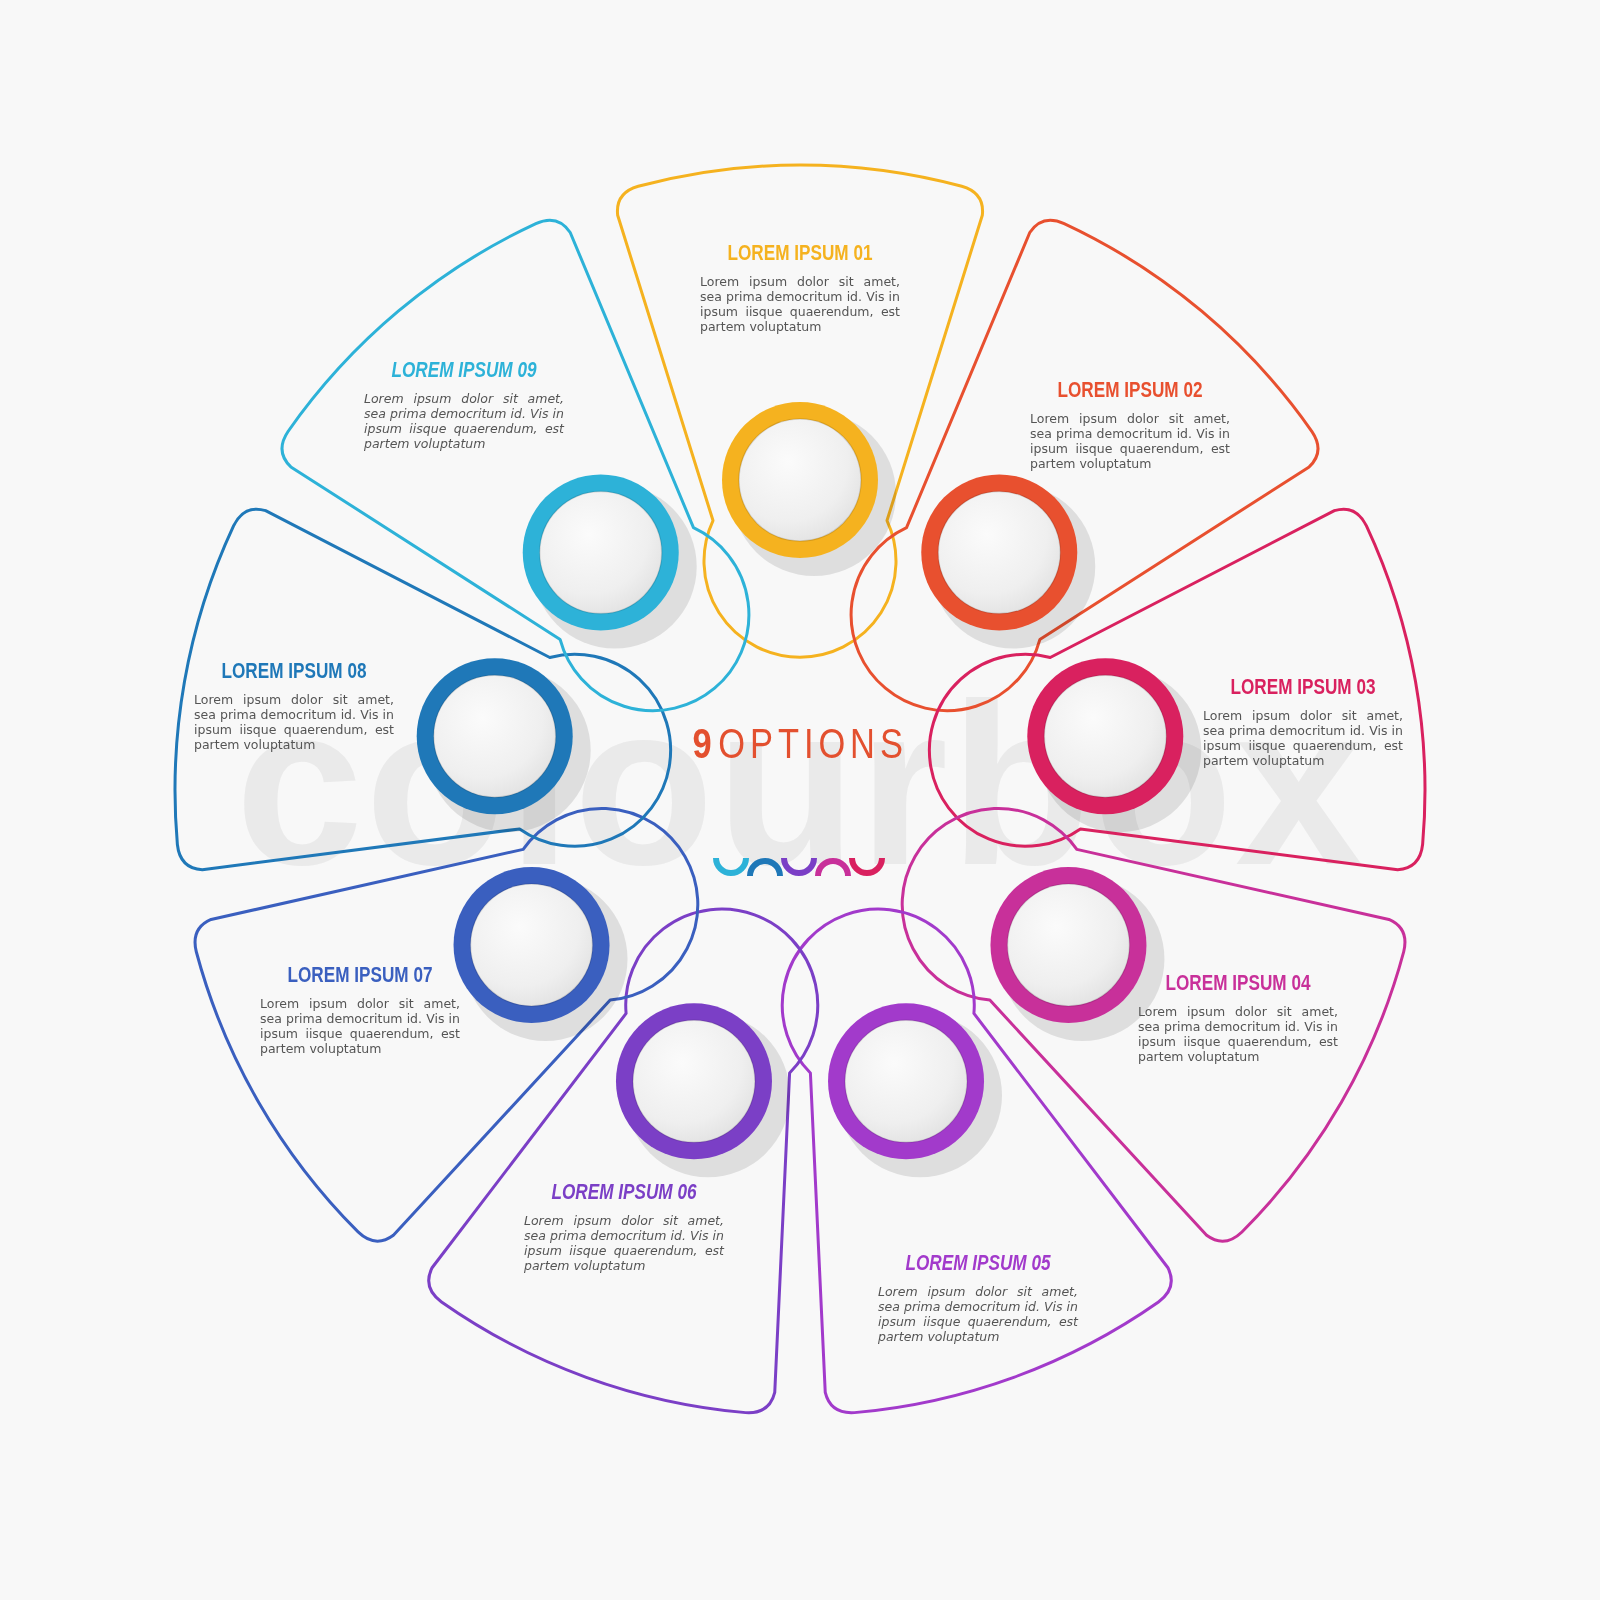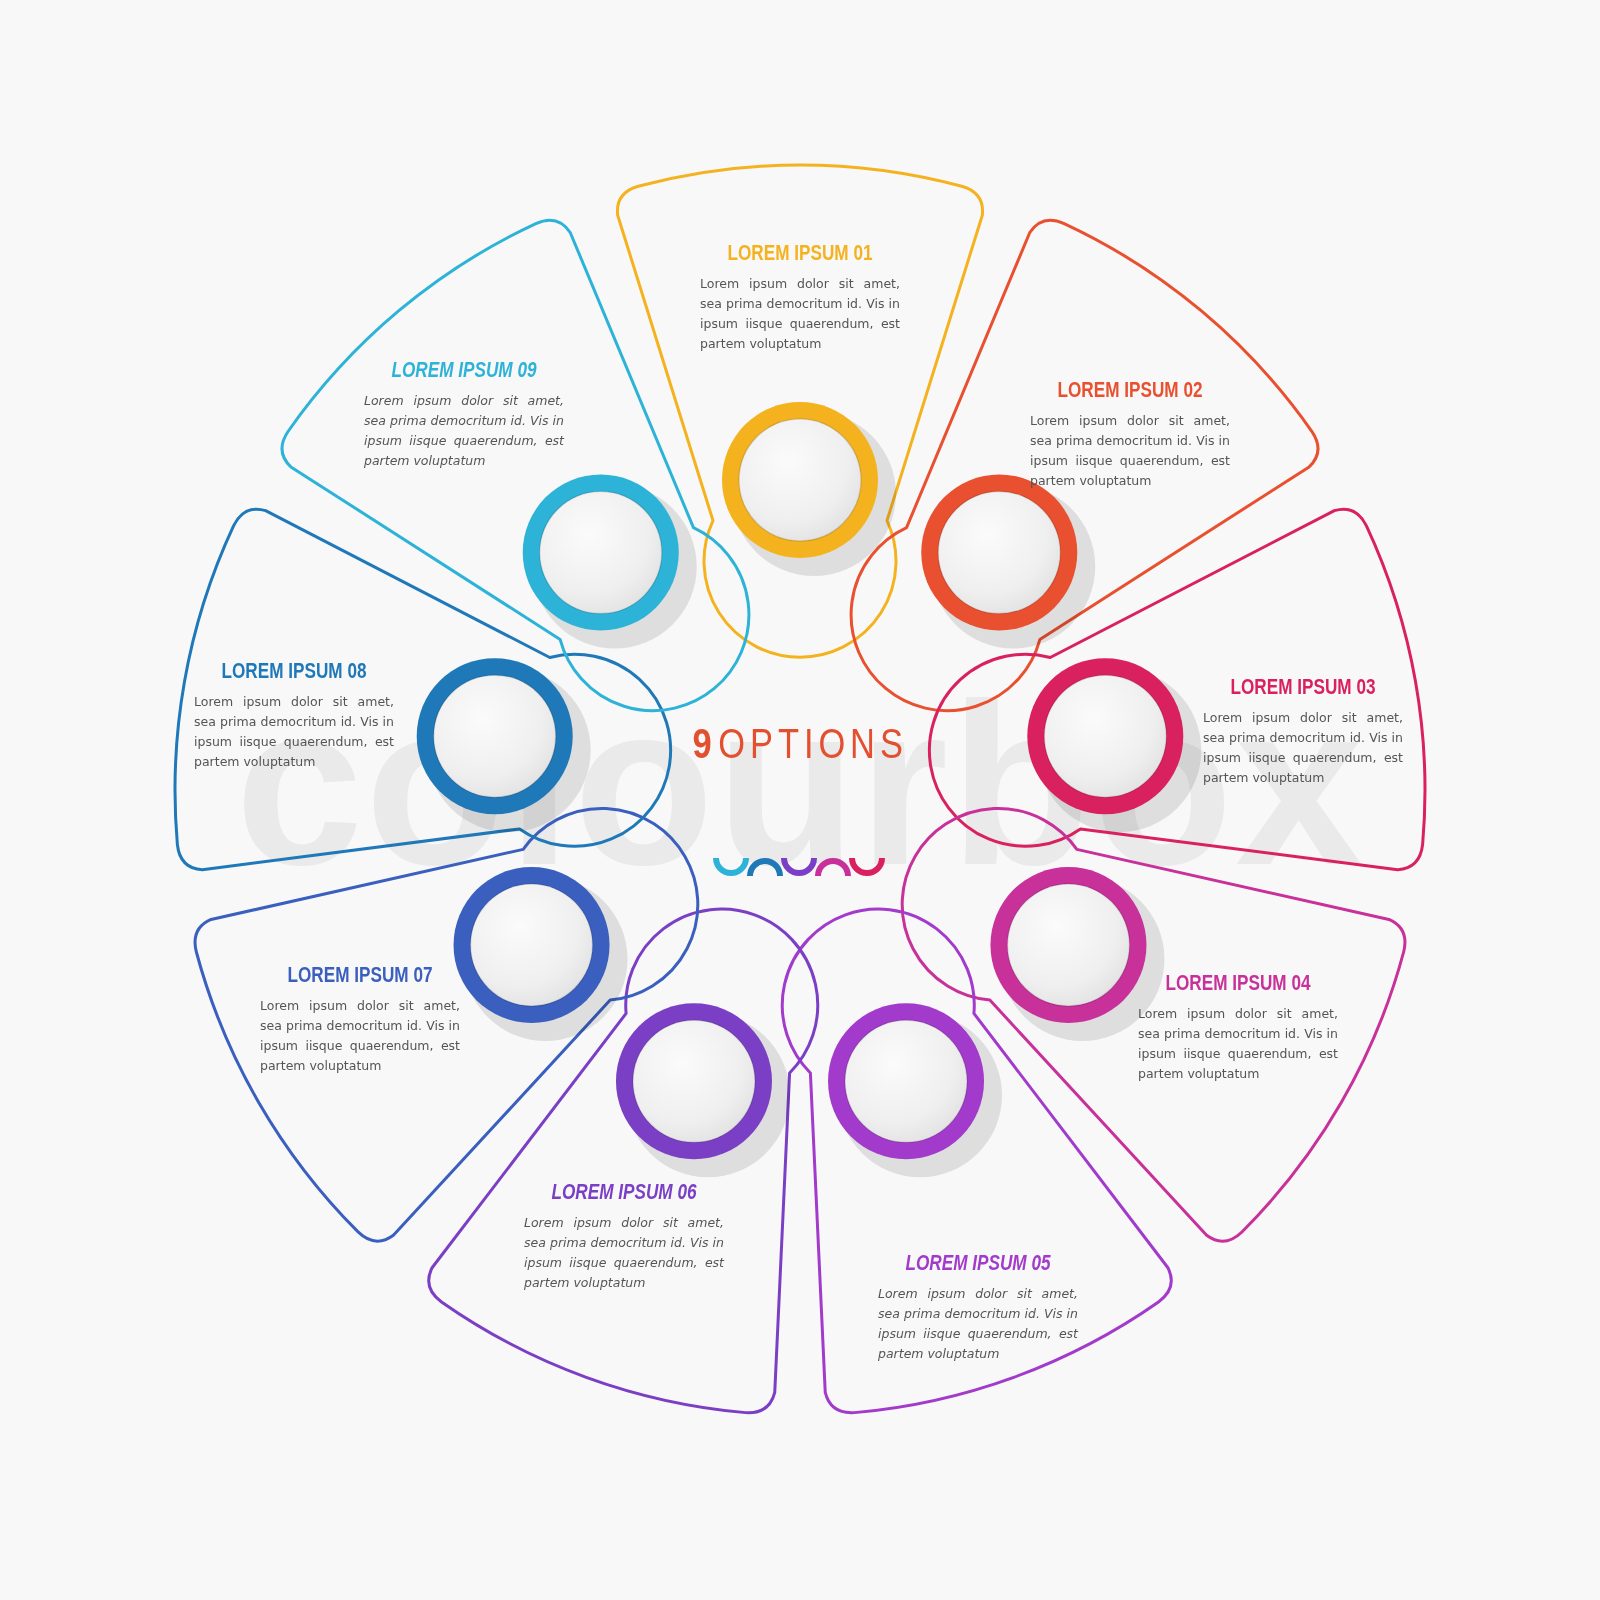--- a/index.html
+++ b/index.html
@@ -22,21 +22,21 @@
     position: absolute; width: 200px; z-index: 3;
   }
   .label .title {
     font-family: "Liberation Sans", sans-serif;
     font-weight: bold; font-size: 22px; letter-spacing: 0px;
     text-align: center; transform: scaleX(0.78); transform-origin: center;
     white-space: nowrap; margin-bottom: 8px;
   }
   .label .desc {
     font-family: "DejaVu Sans", sans-serif;
-    font-size: 12.5px; line-height: 20px; color: #555;
+    font-size: 12.5px; line-height: 15px; color: #555;
     text-align: justify; text-align-last: left;
   }
   .center-block {
     position: absolute; left: 600px; top: 722px; width: 400px; z-index: 3;
     text-align: center;
     text-decoration: underline;
   }
   .center-block .opt {
     font-family: "Liberation Sans", sans-serif;
     font-size: 42px; color: #e3502f; letter-spacing: 6px;

